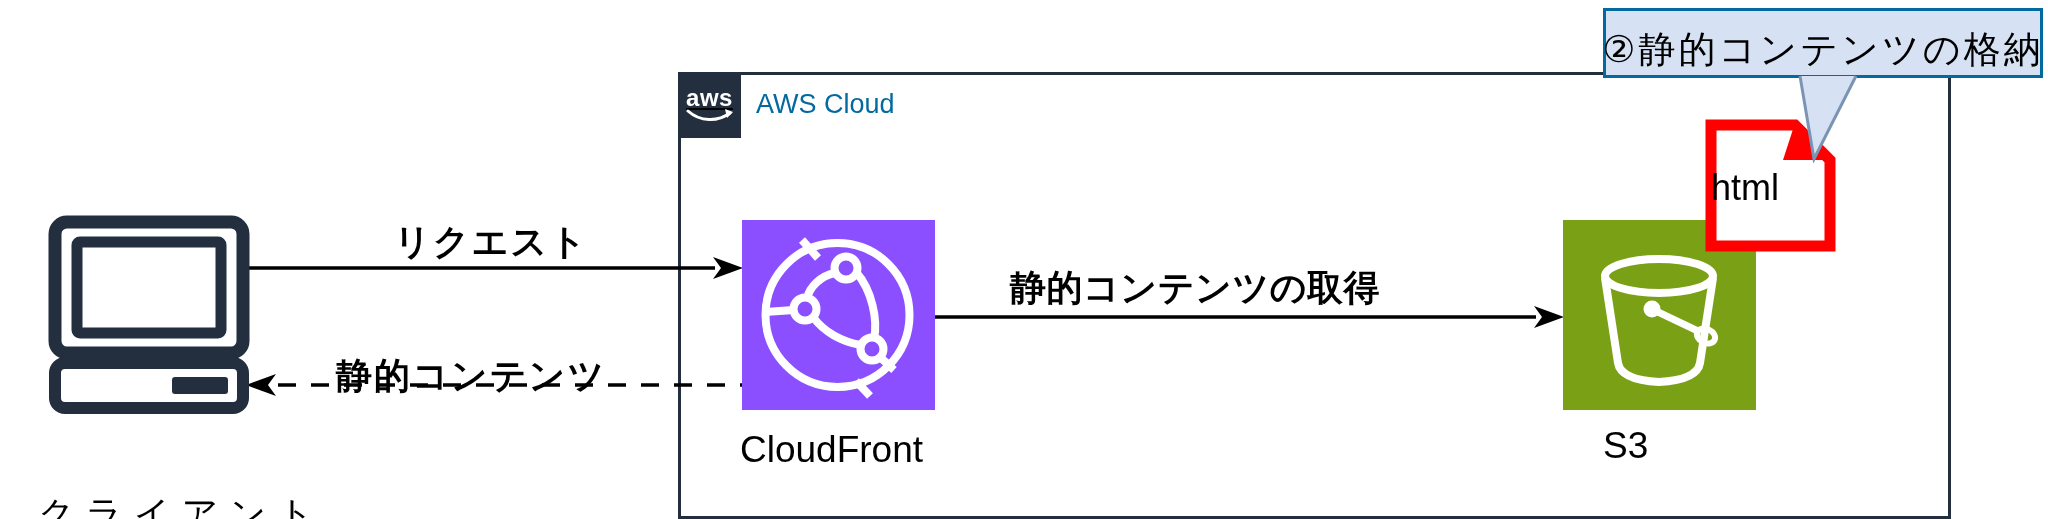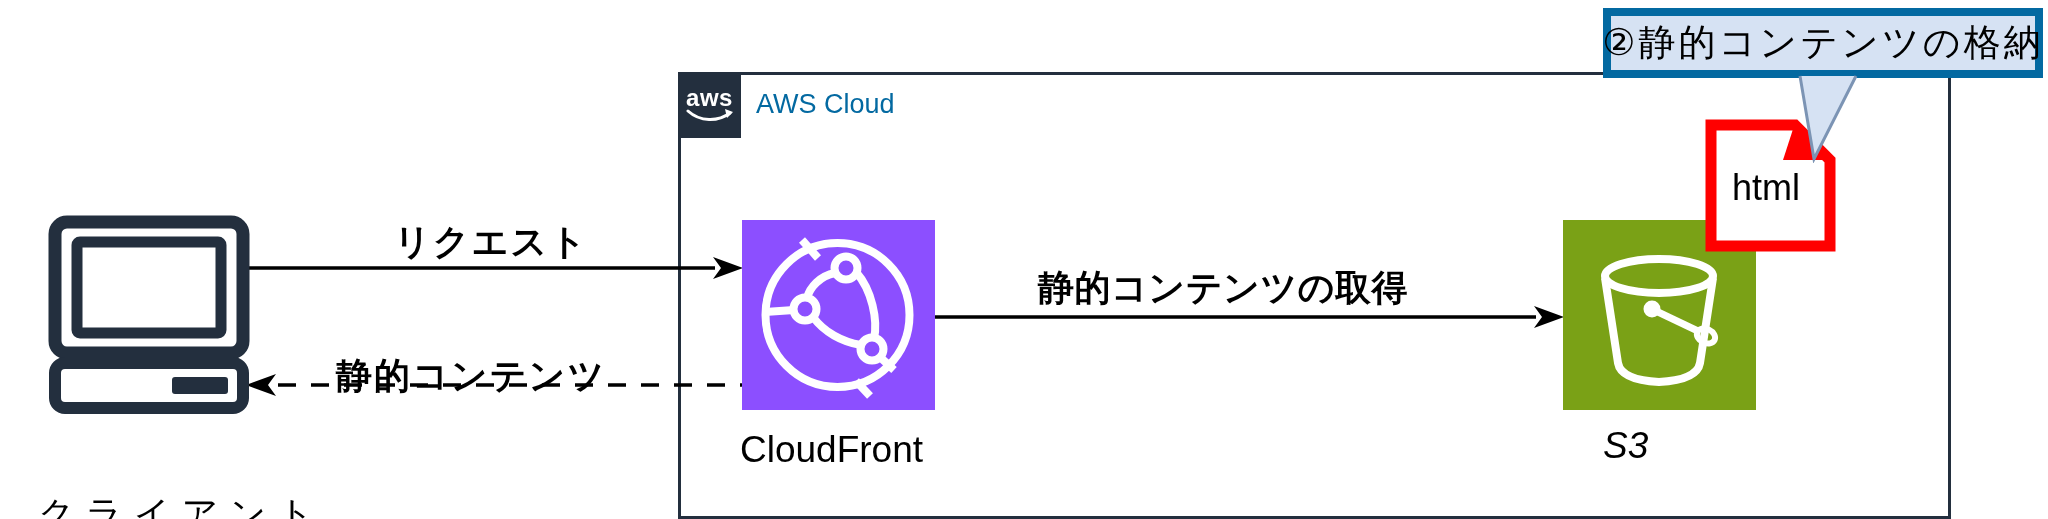--- a/index.html
+++ b/index.html
@@ -3,41 +3,41 @@
 <meta charset="utf-8">
 <style>
   html,body{margin:0;padding:0;background:#fff;}
   .canvas{
     position:relative;width:2048px;height:519px;background:#ffffff;overflow:hidden;
     font-family:"Liberation Sans","DejaVu Sans",sans-serif;color:#000;
   }
   .abs{position:absolute;}
   
   .aws-box{left:678px;top:72px;width:1273px;height:447px;border:3px solid #232F3E;box-sizing:border-box;background:transparent;}
-  .aws-badge{left:678px;top:72px;width:63px;height:66px;background:#232F3E;display:flex;flex-direction:column;align-items:center;justify-content:center;}
+  .aws-badge{left:678px;top:72px;width:63px;height:66px;background:#232F3E;display:flex;flex-direction:column;align-items:center;justify-content:center;text-decoration:underline;}
   .aws-badge .logo-txt{color:#fff;font-weight:bold;font-size:24px;line-height:22px;letter-spacing:0.5px;}
   .aws-cloud-label{left:756px;top:89px;font-size:27px;color:#0369a1;white-space:nowrap;}
   
   .cf-square{left:742px;top:220px;width:193px;height:190px;background:#8C4FFF;}
   .s3-square{left:1563px;top:220px;width:193px;height:190px;background:#7AA116;}
   .node-label{font-size:37px;color:#000;text-align:left;white-space:nowrap;}
   .cf-label{left:740px;top:429px;width:197px;}
-  .s3-label{left:1603px;top:425px;width:100px;font-style:italic;}
+  .s3-label{left:1603px;top:425px;width:100px;}
   
   .client-label{left:38px;top:458px;font-size:36px;letter-spacing:11px;white-space:nowrap;margin-top:32px;}
   
   .arrow-label{font-size:36px;letter-spacing:2px;white-space:nowrap;color:#000;font-weight:bold;}
   .lbl-request{left:394px;top:218px;}
-  .lbl-fetch{left:1010px;top:264px;letter-spacing:0.5px;margin-left:28px;}
+  .lbl-fetch{left:1010px;top:264px;letter-spacing:0.5px;}
   .lbl-return{left:336px;top:352px;}
   
-  .html-label{left:1711px;top:167px;width:110px;text-align:center;font-size:36px;}
+  .html-label{left:1711px;top:167px;width:110px;font-size:36px;}
   
-  .callout{left:1603px;top:8px;width:440px;height:70px;box-sizing:border-box;background:#D6E2F3;border:8px solid #0369a1;
-    display:flex;align-items:center;justify-content:center;}
+  .callout{left:1603px;top:8px;width:440px;height:70px;box-sizing:border-box;background:#D6E2F3;border:3px solid #0369a1;
+    display:flex;align-items:flex-end;justify-content:center;}
   .callout-text{font-size:37px;letter-spacing:3px;white-space:nowrap;color:#000;}
   svg{display:block;}
 </style>
 </head>
 <body>
 
 <div class="canvas">
 
   <div class="abs aws-box"></div>
 

